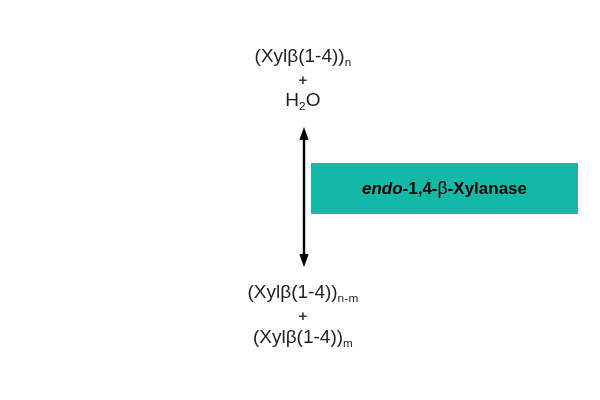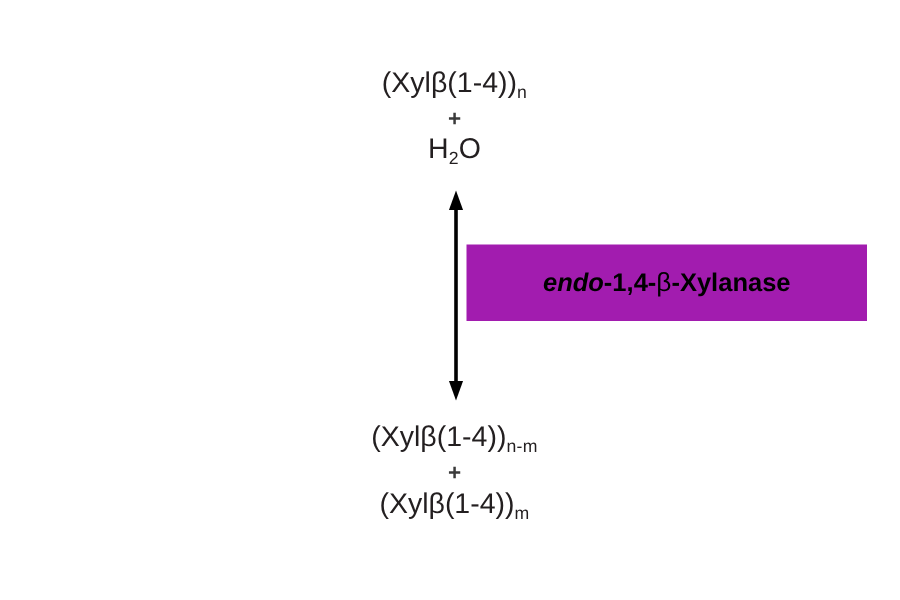--- a/index.html
+++ b/index.html
@@ -72,21 +72,21 @@
     height: 142px;
   }
 
   
   #enzyme-label {
     position: absolute;
     left: 311px;
     top: 163px;
     width: 267px;
     height: 51px;
-    background: #a21caf;
+    background: #14b8a6;
     display: flex;
     flex-direction: column;
     align-items: center;
     justify-content: center;
     box-sizing: border-box;
   }
 
   .enzyme-line {
     font-family: "Liberation Sans", sans-serif;
     font-weight: bold;

